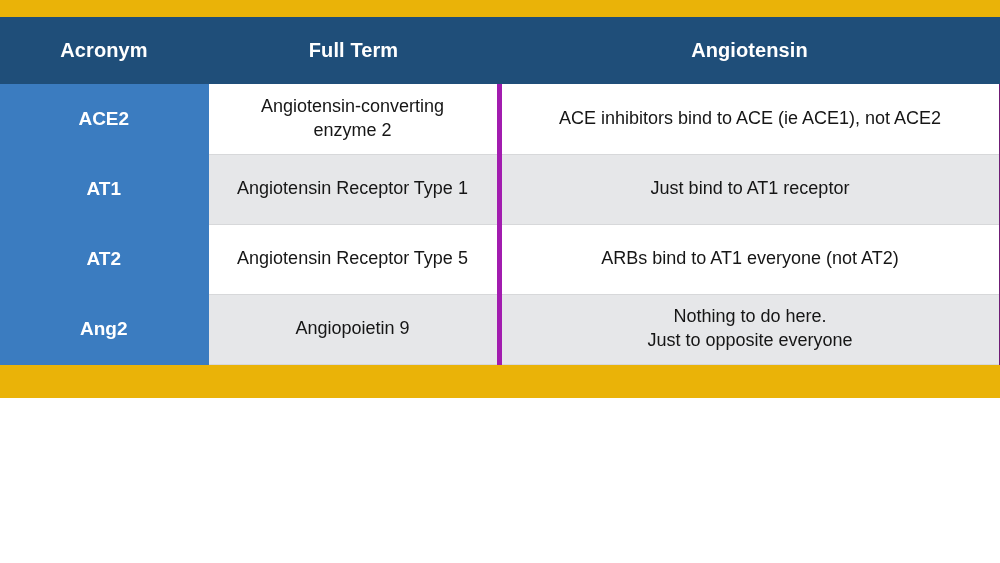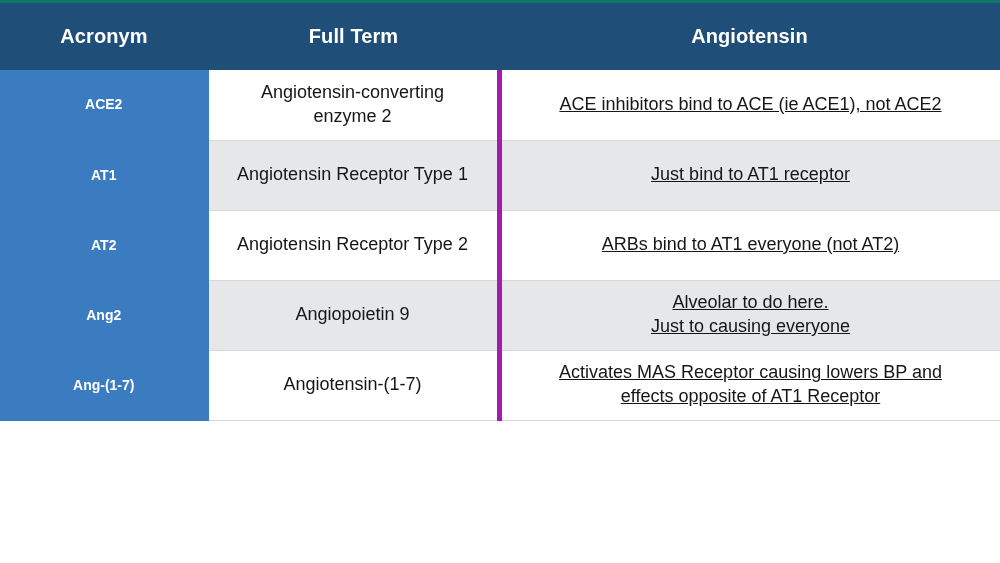--- a/index.html
+++ b/index.html
@@ -11,22 +11,22 @@
     width: 1000px;
     height: 563px;
     overflow: hidden;
     font-family: "Liberation Sans", sans-serif;
   }
 
   .table-wrap {
     width: 1000px;
     height: 398px;
     box-sizing: border-box;
-    padding-top: 3px;
-    background: #0f766e;
+    padding-top: 17px;
+    background: #eab308;
   }
 
   table.acronym-table {
     width: 1000px;
     border-collapse: collapse;
     table-layout: fixed;
     background: #ffffff;
   }
 
   col.col-acronym { width: 208px; }
@@ -56,36 +56,36 @@
     line-height: 1.33;
     color: #161616;
     border-right: 5px solid #a21caf;
     border-bottom: 1px solid #d7d8da;
   }
 
   tbody td.acr {
     background: #3B7CC0;
     color: #ffffff;
     font-weight: bold;
-    font-size: 14px;
+    font-size: 19px;
     border-right: 1px solid #3B7CC0;
     border-bottom: 1px solid #3B7CC0;
   }
 
   tbody tr.even td.term,
   tbody tr.even td.sig {
     background: #E6E7E9;
     margin-top: 12px;
   }
   tbody tr.odd td.term,
   tbody tr.odd td.sig {
     background: #ffffff;
   }
 
-  tbody td.sig { border-right: 1px solid #701a75; text-decoration: underline; }
+  tbody td.sig { border-right: 3px solid #701a75; }
 
   .line2 { display: block; }
 </style>
 </head>
 <body>
 
 <div class="table-wrap">
   <table class="acronym-table">
     <colgroup>
       <col class="col-acronym">
@@ -118,46 +118,36 @@
           <span class="line2">Angiotensin Receptor Type 1</span>
         </td>
         <td class="sig">
           <span class="line2">Just bind to AT1 receptor</span>
         </td>
       </tr>
 
       <tr class="odd">
         <td class="acr">AT2</td>
         <td class="term">
-          <span class="line2">Angiotensin Receptor Type 2</span>
+          <span class="line2">Angiotensin Receptor Type 5</span>
         </td>
         <td class="sig">
           <span class="line2">ARBs bind to AT1 everyone (not AT2)</span>
         </td>
       </tr>
 
 
 
       <tr class="even">
         <td class="acr">Ang2</td>
         <td class="term">
           <span class="line2">Angiopoietin 9</span>
         </td>
         <td class="sig">
-          <span class="line2">Alveolar to do here.</span>
-          <span class="line2">Just to causing everyone</span>
+          <span class="line2">Nothing to do here.</span>
+          <span class="line2">Just to opposite everyone</span>
         </td>
       </tr>
 
-      <tr class="odd">
-        <td class="acr">Ang-(1-7)</td>
-        <td class="term">
-          <span class="line2">Angiotensin-(1-7)</span>
-        </td>
-        <td class="sig">
-          <span class="line2">Activates MAS Receptor causing lowers BP and</span>
-          <span class="line2">effects opposite of AT1 Receptor</span>
-        </td>
-      </tr>
 
     </tbody>
   </table>
 </div>
 
 </body></html>

